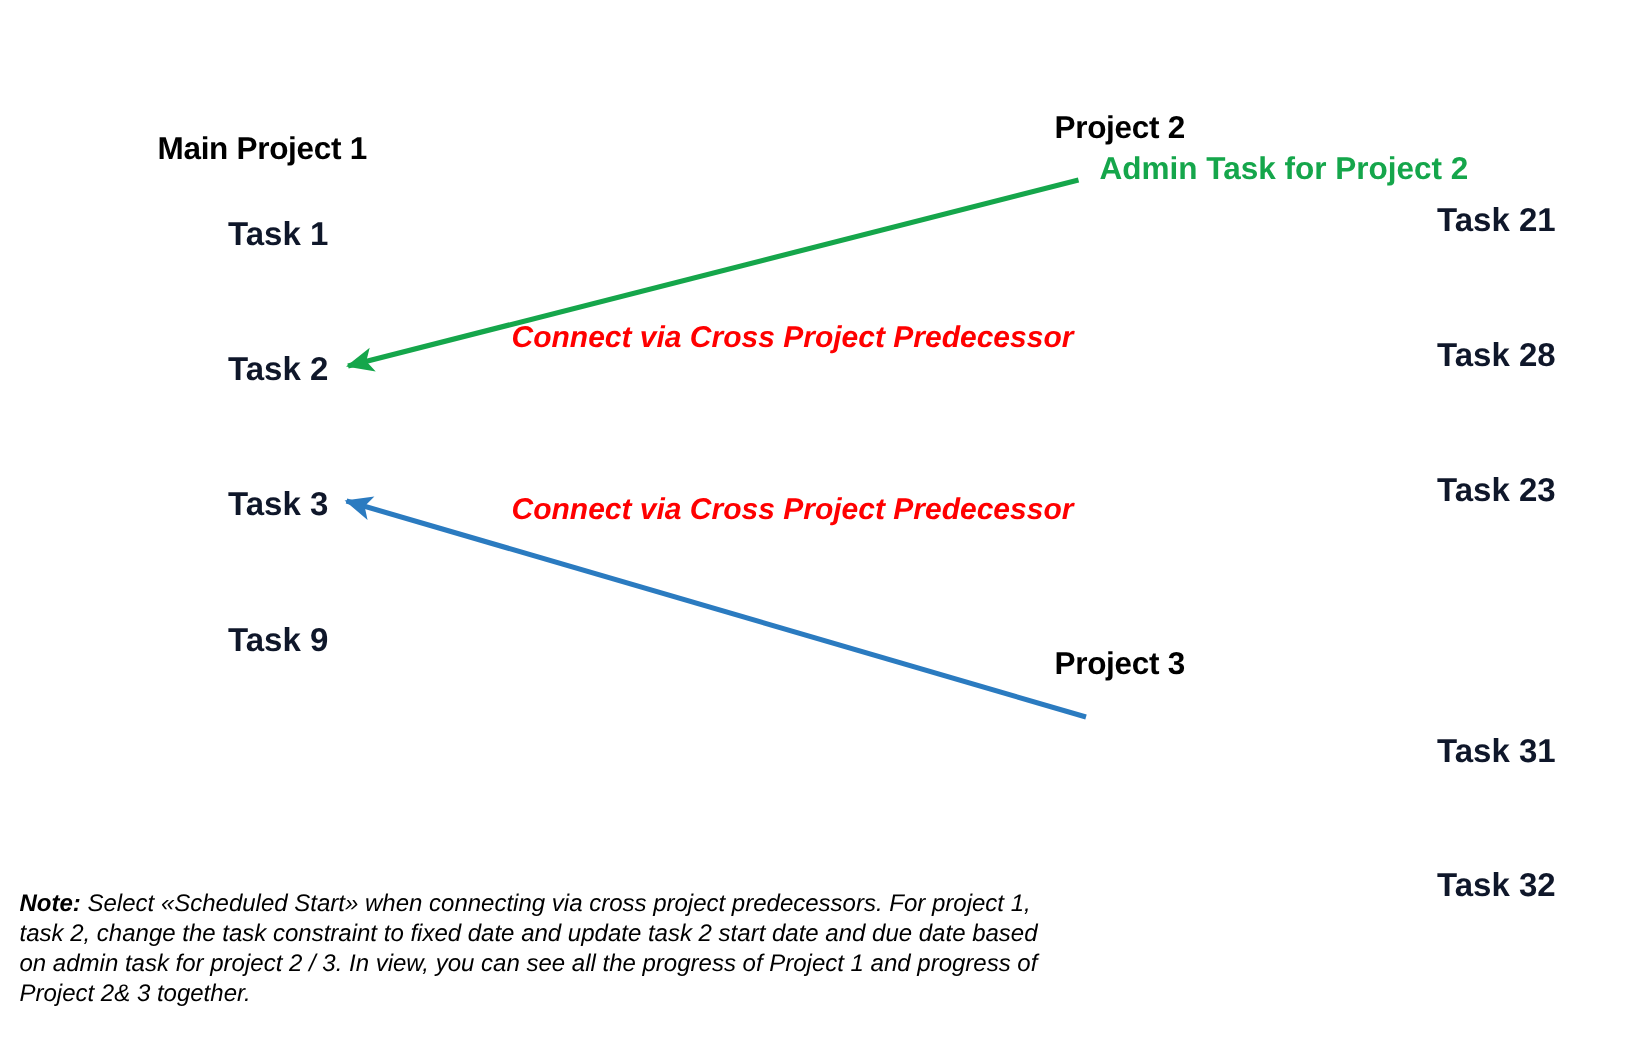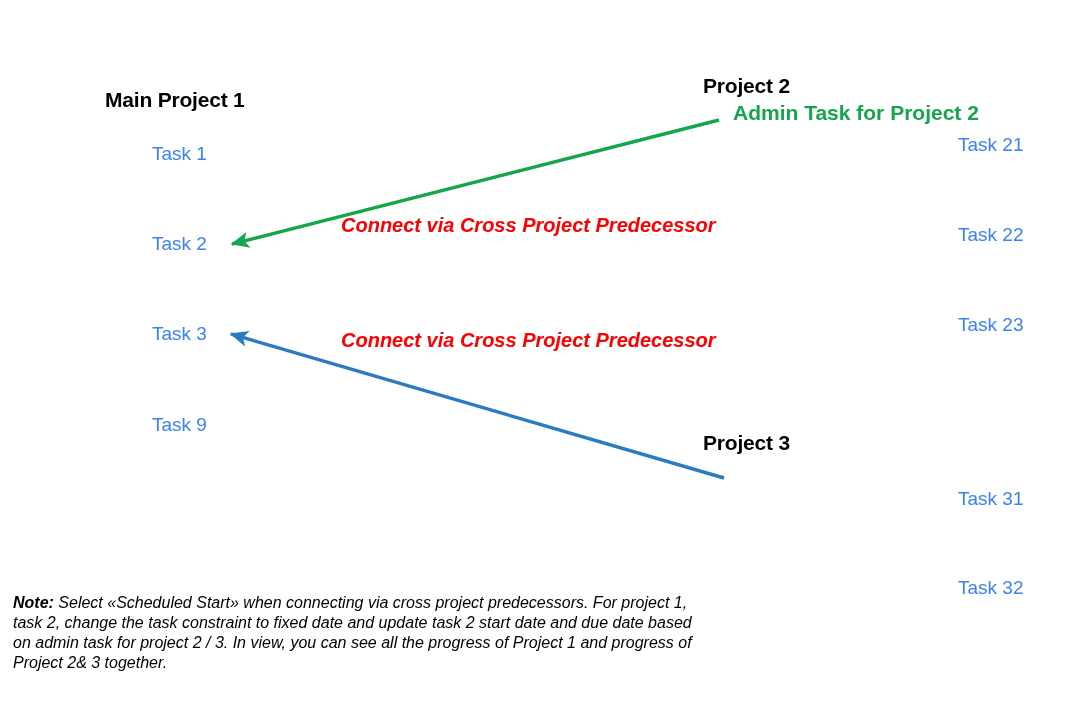--- a/index.html
+++ b/index.html
@@ -22,23 +22,23 @@
   
   .proj-heading {
     font-weight: bold;
     font-size: 21px;
     color: #000000;
     letter-spacing: -0.2px;
   }
 
   
   .task-label {
-    font-size: 19px;
-    font-weight: normal;
-    color: #3b82f6;
+    font-size: 22px;
+    font-weight: bold;
+    color: #0f172a;
   }
 
   
   .admin-green {
     font-weight: bold;
     font-size: 21px;
   }
   
   .admin-blue {
     font-weight: bold;
@@ -102,21 +102,21 @@
   <div class="abs task-label" style="left:152px; top:323px;">Task 3</div>
 
   <div class="abs task-label" style="left:152px; top:414px;">Task 9</div>
 
   <div class="abs proj-heading" style="left:703px; top:74px;">Project 2</div>
 
   <div class="abs admin-green" style="left:733px; top:101px; color:#15A64B;">Admin Task for Project 2</div>
 
   <div class="abs task-label" style="left:958px; top:134px;">Task 21</div>
 
-  <div class="abs task-label" style="left:958px; top:224px;">Task 22</div>
+  <div class="abs task-label" style="left:958px; top:224px;">Task 28</div>
 
   <div class="abs task-label" style="left:958px; top:314px;">Task 23</div>
 
   <div class="abs proj-heading" style="left:703px; top:431px;">Project 3</div>
 
 
   <div class="abs task-label" style="left:958px; top:488px;">Task 31</div>
 
   <div class="abs task-label" style="left:958px; top:577px;">Task 32</div>
 

